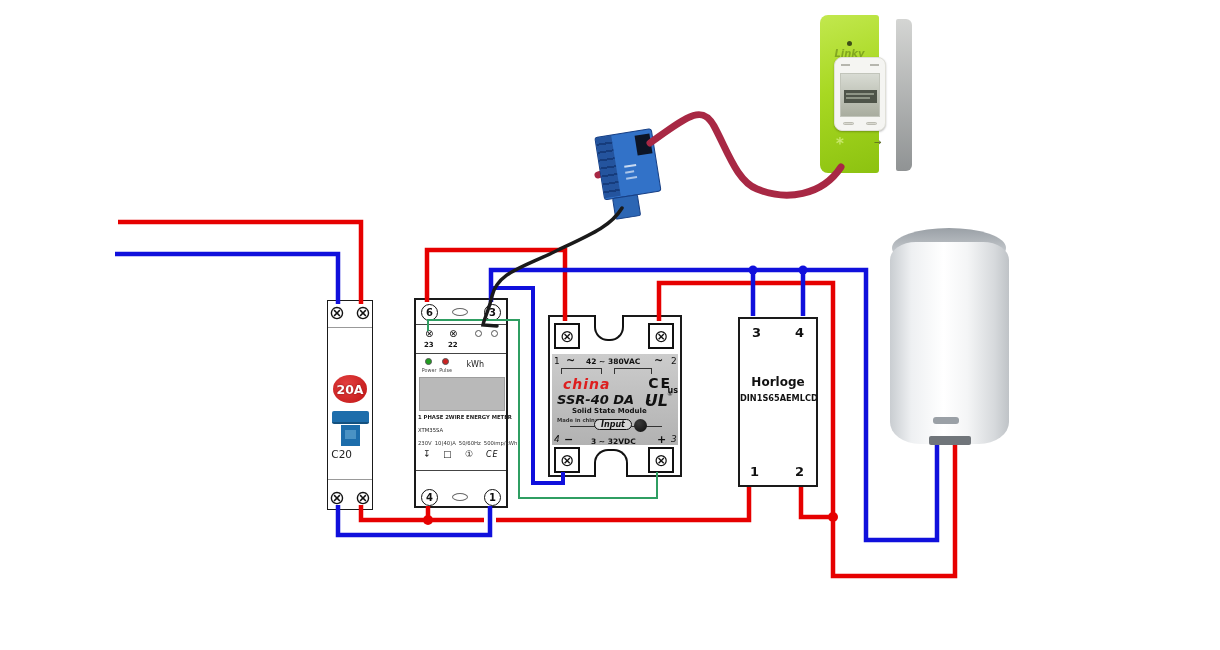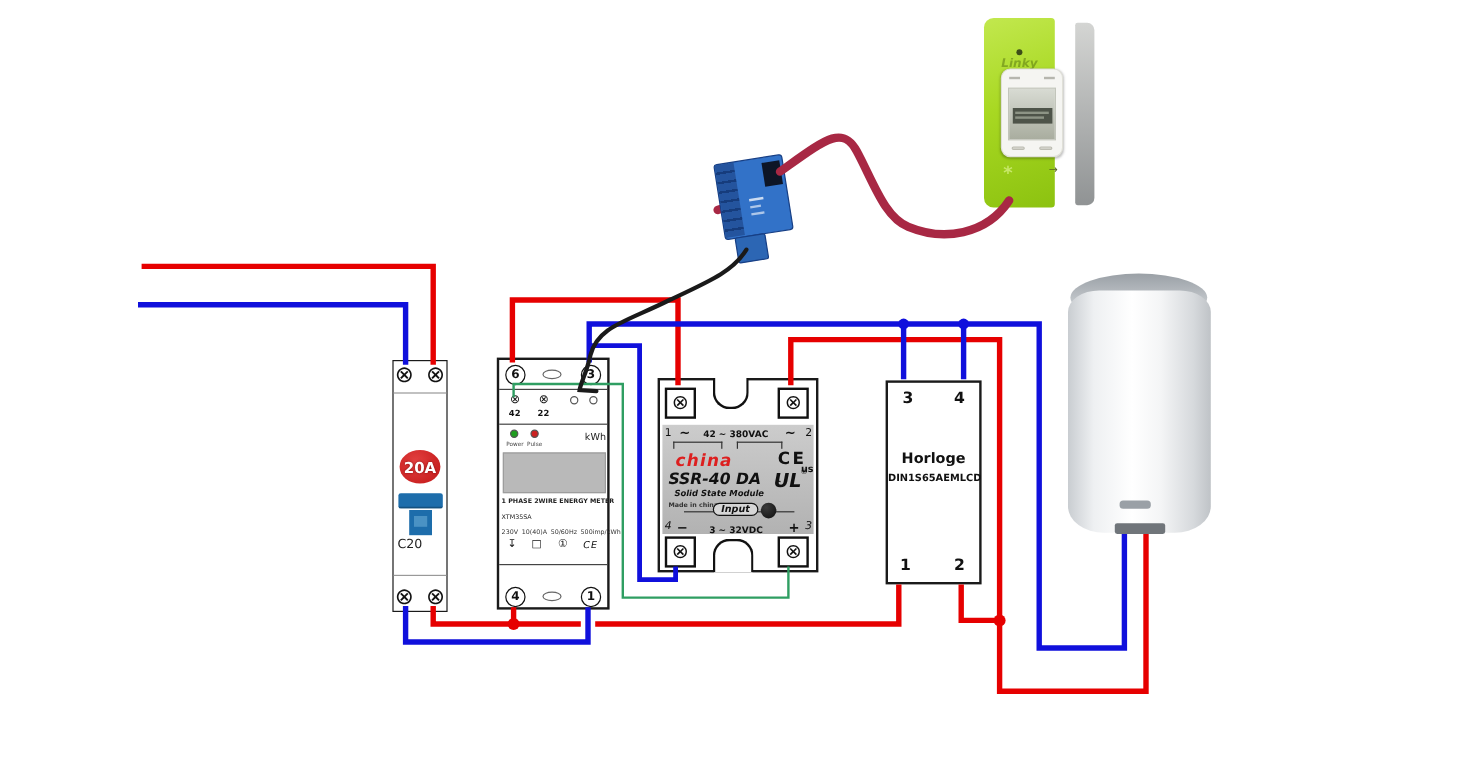--- a/index.html
+++ b/index.html
@@ -55,29 +55,29 @@
   <div class="dev" style="left:414px;top:298px;width:94px;height:210px">
     <span class="cnum" style="left:5px;top:4px">6</span>
     <div class="oval" style="left:36px;top:8px;width:16px;height:8px"></div>
     <span class="cnum" style="left:68px;top:4px">3</span>
     <div class="hline" style="top:24px"></div>
 
     <span class="screw" style="left:9px;top:29px;font-size:10px">⊗</span>
     <span class="screw" style="left:33px;top:29px;font-size:10px">⊗</span>
     <div class="abs" style="left:59px;top:30px;width:7px;height:7px;border:1.2px solid #555;border-radius:50%"></div>
     <div class="abs" style="left:75px;top:30px;width:7px;height:7px;border:1.2px solid #555;border-radius:50%"></div>
-    <span class="abs" style="left:8px;top:41px;font-size:7px;font-weight:bold">42</span>
+    <span class="abs" style="left:8px;top:41px;font-size:7px;font-weight:bold">23</span>
     <span class="abs" style="left:32px;top:41px;font-size:7px;font-weight:bold">22</span>
     <div class="hline" style="top:53px"></div>
 
     <div class="led" style="left:9px;top:58px;background:#1f9e1f"></div>
     <div class="led" style="left:26px;top:58px;background:#cc2222"></div>
     <span class="abs tinyc" style="left:1px;top:66px;color:#444">Power</span>
     <span class="abs tinyc" style="left:19px;top:66px;color:#444">Pulse</span>
-    <span class="abs" style="right:1px;top:60px;font-size:8px;color:#222">kWh</span>
+    <span class="abs" style="right:22px;top:60px;font-size:8px;color:#222">kWh</span>
 
     <div class="abs" style="left:3px;top:77px;width:86px;height:34px;background:#b9b9b9;border:1px solid #9d9d9d"></div>
 
     <span class="abs tiny" style="left:2px;top:113px;font-weight:bold;color:#222">1 PHASE 2WIRE ENERGY METER</span>
     <span class="abs tiny" style="left:2px;top:126px;color:#222">XTM35SA</span>
     <span class="abs tiny" style="left:2px;top:139px;color:#333;word-spacing:2px">230V 10(40)A 50/60Hz 500imp/kWh</span>
 
     <span class="abs" style="left:7px;top:149px;font-size:9px">↧</span>
     <span class="abs" style="left:27px;top:149px;font-size:9px">□</span>
     <span class="abs" style="left:49px;top:149px;font-size:9px">①</span>
@@ -104,21 +104,21 @@
       <span class="abs" style="left:14px;top:0;font-size:11px;font-weight:bold">~</span>
       <span class="abs" style="left:34px;top:3px;font-size:7.5px;font-weight:bold">42 ~ 380VAC</span>
       <span class="abs" style="left:102px;top:0;font-size:11px;font-weight:bold">~</span>
       <span class="abs" style="left:119px;top:2px;font-size:9px">2</span>
       <div class="brk" style="left:9px;top:14px;width:41px"></div>
       <div class="brk" style="left:62px;top:14px;width:38px"></div>
 
       <span class="abs" style="left:11px;top:22px;font-size:14px;font-weight:bold;font-style:italic;letter-spacing:1px;color:#dd1f1f">china</span>
       <span class="abs" style="right:6px;top:21px;font-size:14px;letter-spacing:2px;font-weight:600">CE</span>
       <span class="abs" style="left:5px;top:38px;font-size:13px;font-weight:bold;font-style:italic">SSR-40 DA</span>
-      <span class="abs" style="left:10px;top:53px;font-size:7px;font-weight:bold;font-style:italic">Solid State Module</span>
+      <span class="abs" style="left:20px;top:53px;font-size:7px;font-weight:bold;">Solid State Module</span>
       <span class="abs tiny" style="left:5px;top:62px;font-weight:bold;color:#333">Made in china</span>
       <span class="abs" style="right:27px;top:44px;font-size:8px;font-weight:bold">c</span>
       <span class="abs" style="right:10px;top:37px;font-size:16px;font-weight:bold;font-style:italic">UL</span>
       <span class="abs" style="right:5px;top:36px;font-size:6px">®</span>
       <span class="abs" style="right:0px;top:32px;font-size:8px;font-weight:bold">us</span>
 
       <div class="traceline" style="left:18px;top:72px;width:26px"></div>
       <div class="traceline" style="left:76px;top:72px;width:34px"></div>
       <span class="abs" style="left:42px;top:65px;border:1.5px solid #111;border-radius:8px;padding:0 6px;font-size:8px;font-weight:bold;font-style:italic;background:#d6d6d6">Input</span>
       <div class="abs" style="left:82px;top:65px;width:13px;height:13px;border-radius:50%;background:radial-gradient(circle at 35% 30%,#3a3a3a,#0d0d0d)"></div>

